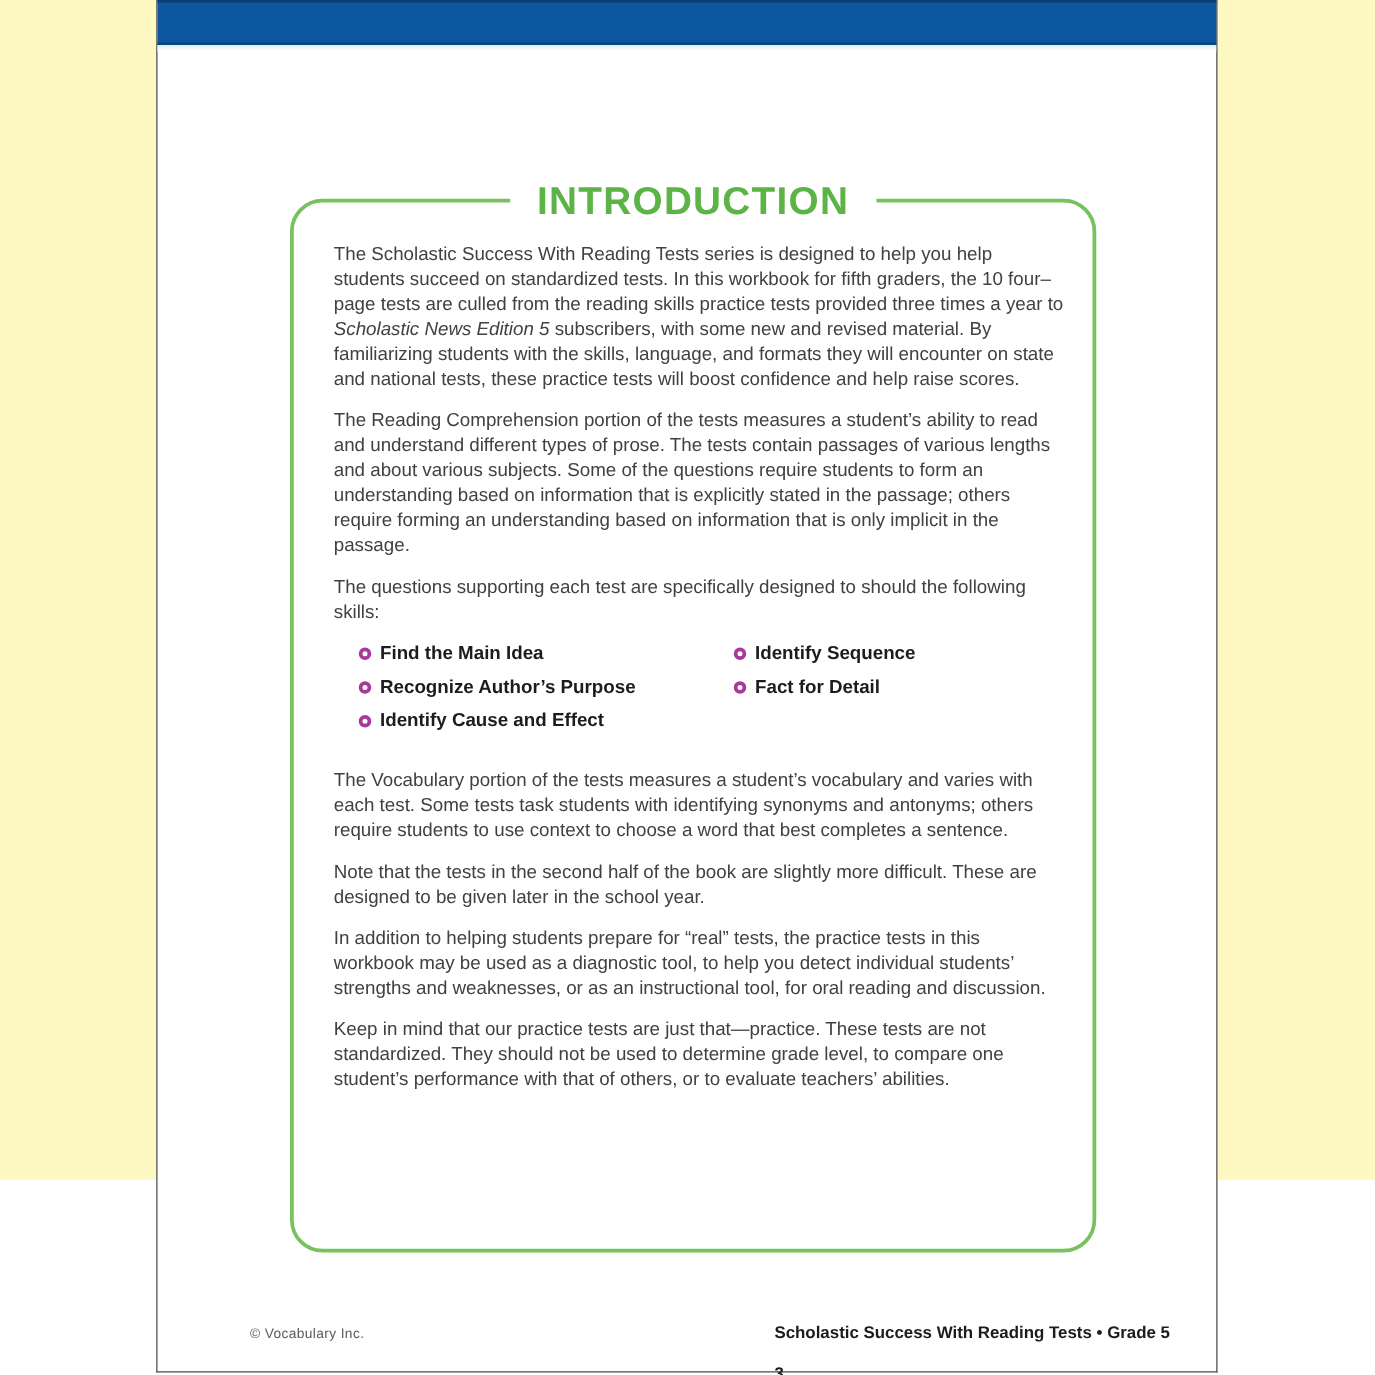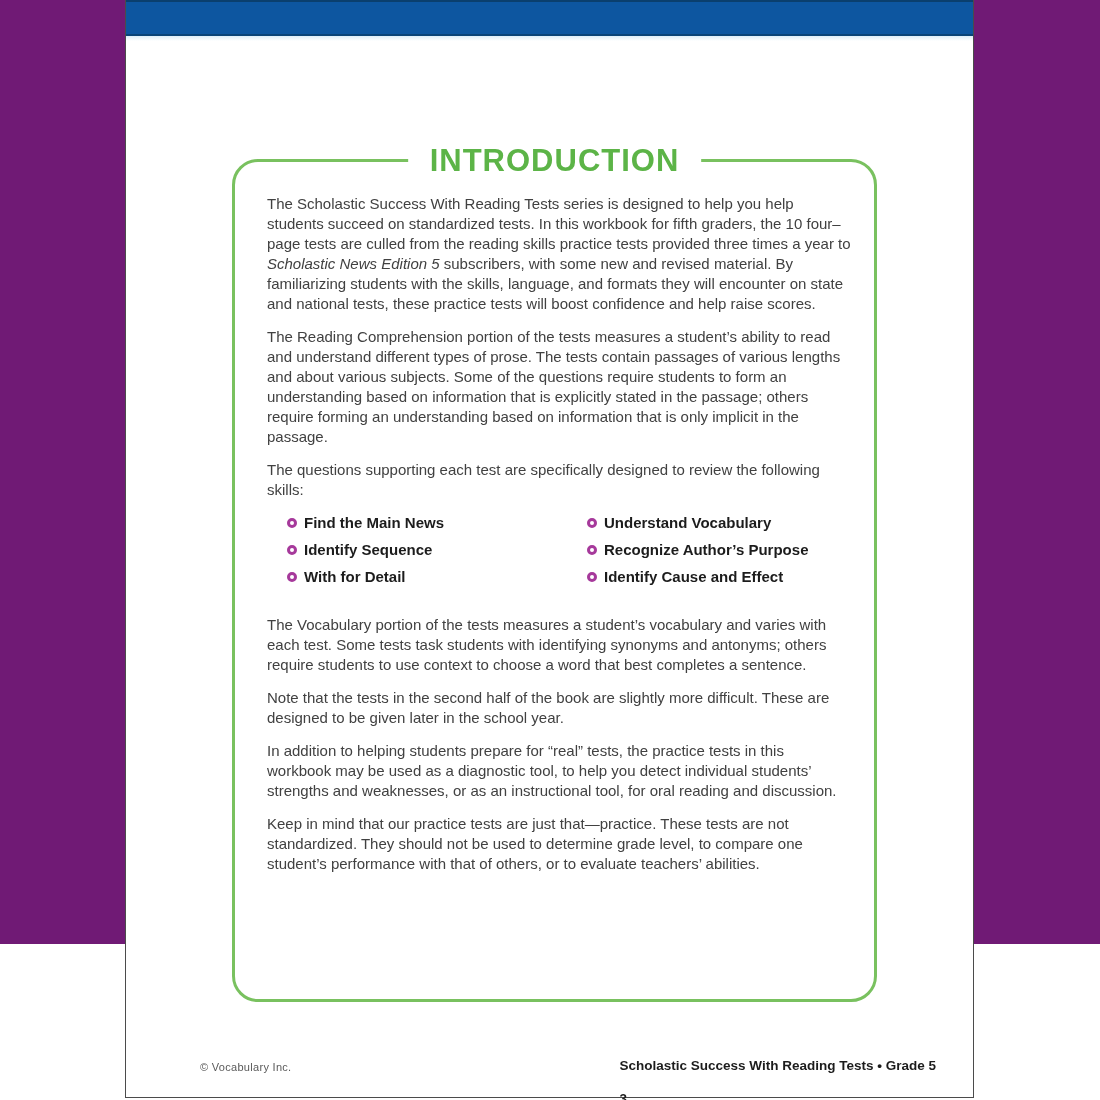--- a/index.html
+++ b/index.html
@@ -1,17 +1,17 @@
 <!DOCTYPE html>
 <html><head>
 <meta charset="utf-8">
 <style>
   * { margin:0; padding:0; box-sizing:border-box; }
   html,body { width:1100px; height:1100px; background:#ffffff; font-family:"Liberation Sans", sans-serif; }
-  .canvas { position:relative; width:1100px; height:944px; background:#701a75; }
+  .canvas { position:relative; width:1100px; height:944px; background:#fef9c3; }
 
   .page {
     position:absolute; left:125px; top:0; width:849px; height:1098px;
     background:#ffffff; border:1px solid #4b4b4b; border-top:none;
   }
 
   .topbar {
     position:absolute; left:0; top:0; width:100%; height:36px;
     background:#0d56a0;
     border-top:2px solid #0a3f6e;
@@ -78,42 +78,38 @@
 
     <div class="intro-box">
       <div class="intro-title">INTRODUCTION</div>
 
       <div class="content">
 
         <p><span>The Scholastic Success With Reading Tests series is designed to help you help students succeed on standardized tests. In this workbook for fifth graders, the 10 four–page tests are culled from the reading skills practice tests provided three times a year to </span><span class="italic">Scholastic News Edition 5</span><span> subscribers, with some new and revised material. By familiarizing students with the skills, language, and formats they will encounter on state and national tests, these practice tests will boost confidence and help raise scores.</span></p>
 
         <p>The Reading Comprehension portion of the tests measures a student’s ability to read and understand different types of prose. The tests contain passages of various lengths and about various subjects. Some of the questions require students to form an understanding based on information that is explicitly stated in the passage; others require forming an understanding based on information that is only implicit in the passage.</p>
 
-        <p>The questions supporting each test are specifically designed to review the following skills:</p>
+        <p>The questions supporting each test are specifically designed to should the following skills:</p>
 
         <div class="skills">
           <div class="skill">
               <span class="bullet"></span>
-              <span>Find the Main News</span>
-            </div>
-          <div class="skill">
-              <span class="bullet"></span>
-              <span>Understand Vocabulary</span>
+              <span>Find the Main Idea</span>
             </div>
           <div class="skill">
               <span class="bullet"></span>
               <span>Identify Sequence</span>
             </div>
           <div class="skill">
               <span class="bullet"></span>
               <span>Recognize Author’s Purpose</span>
             </div>
           <div class="skill">
               <span class="bullet"></span>
-              <span>With for Detail</span>
+              <span>Fact for Detail</span>
             </div>
           <div class="skill">
               <span class="bullet"></span>
               <span>Identify Cause and Effect</span>
             </div>
         </div>
 
         <p class="after-list">The Vocabulary portion of the tests measures a student’s vocabulary and varies with each test. Some tests task students with identifying synonyms and antonyms; others require students to use context to choose a word that best completes a sentence.</p>
 
         <p>Note that the tests in the second half of the book are slightly more difficult. These are designed to be given later in the school year.</p>

